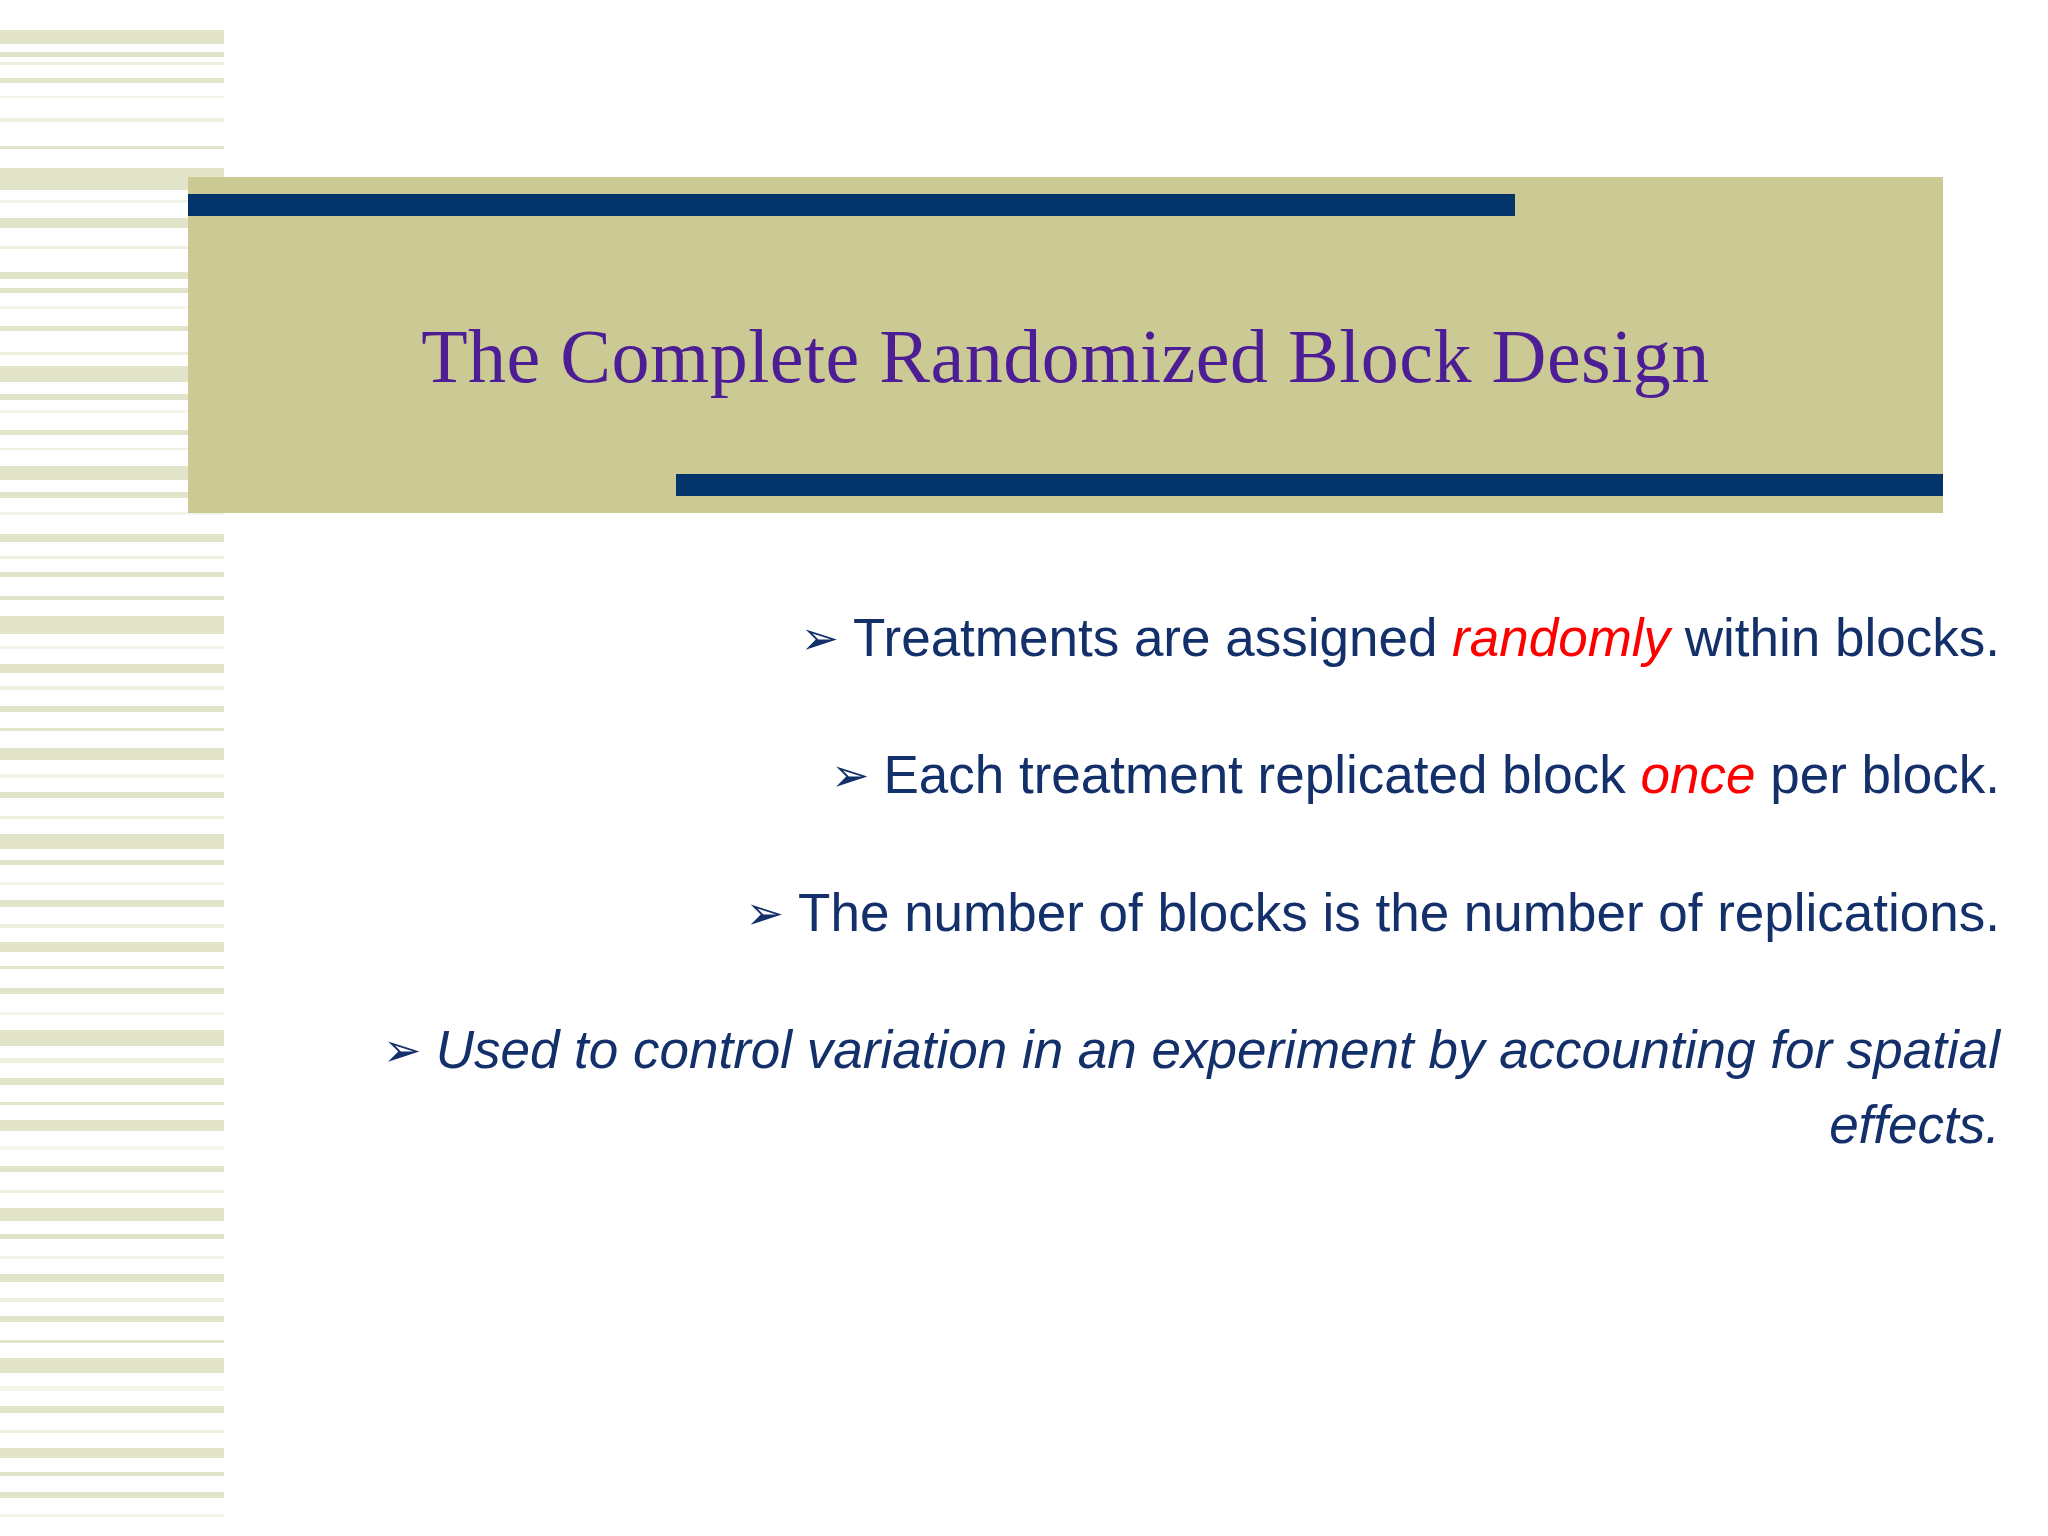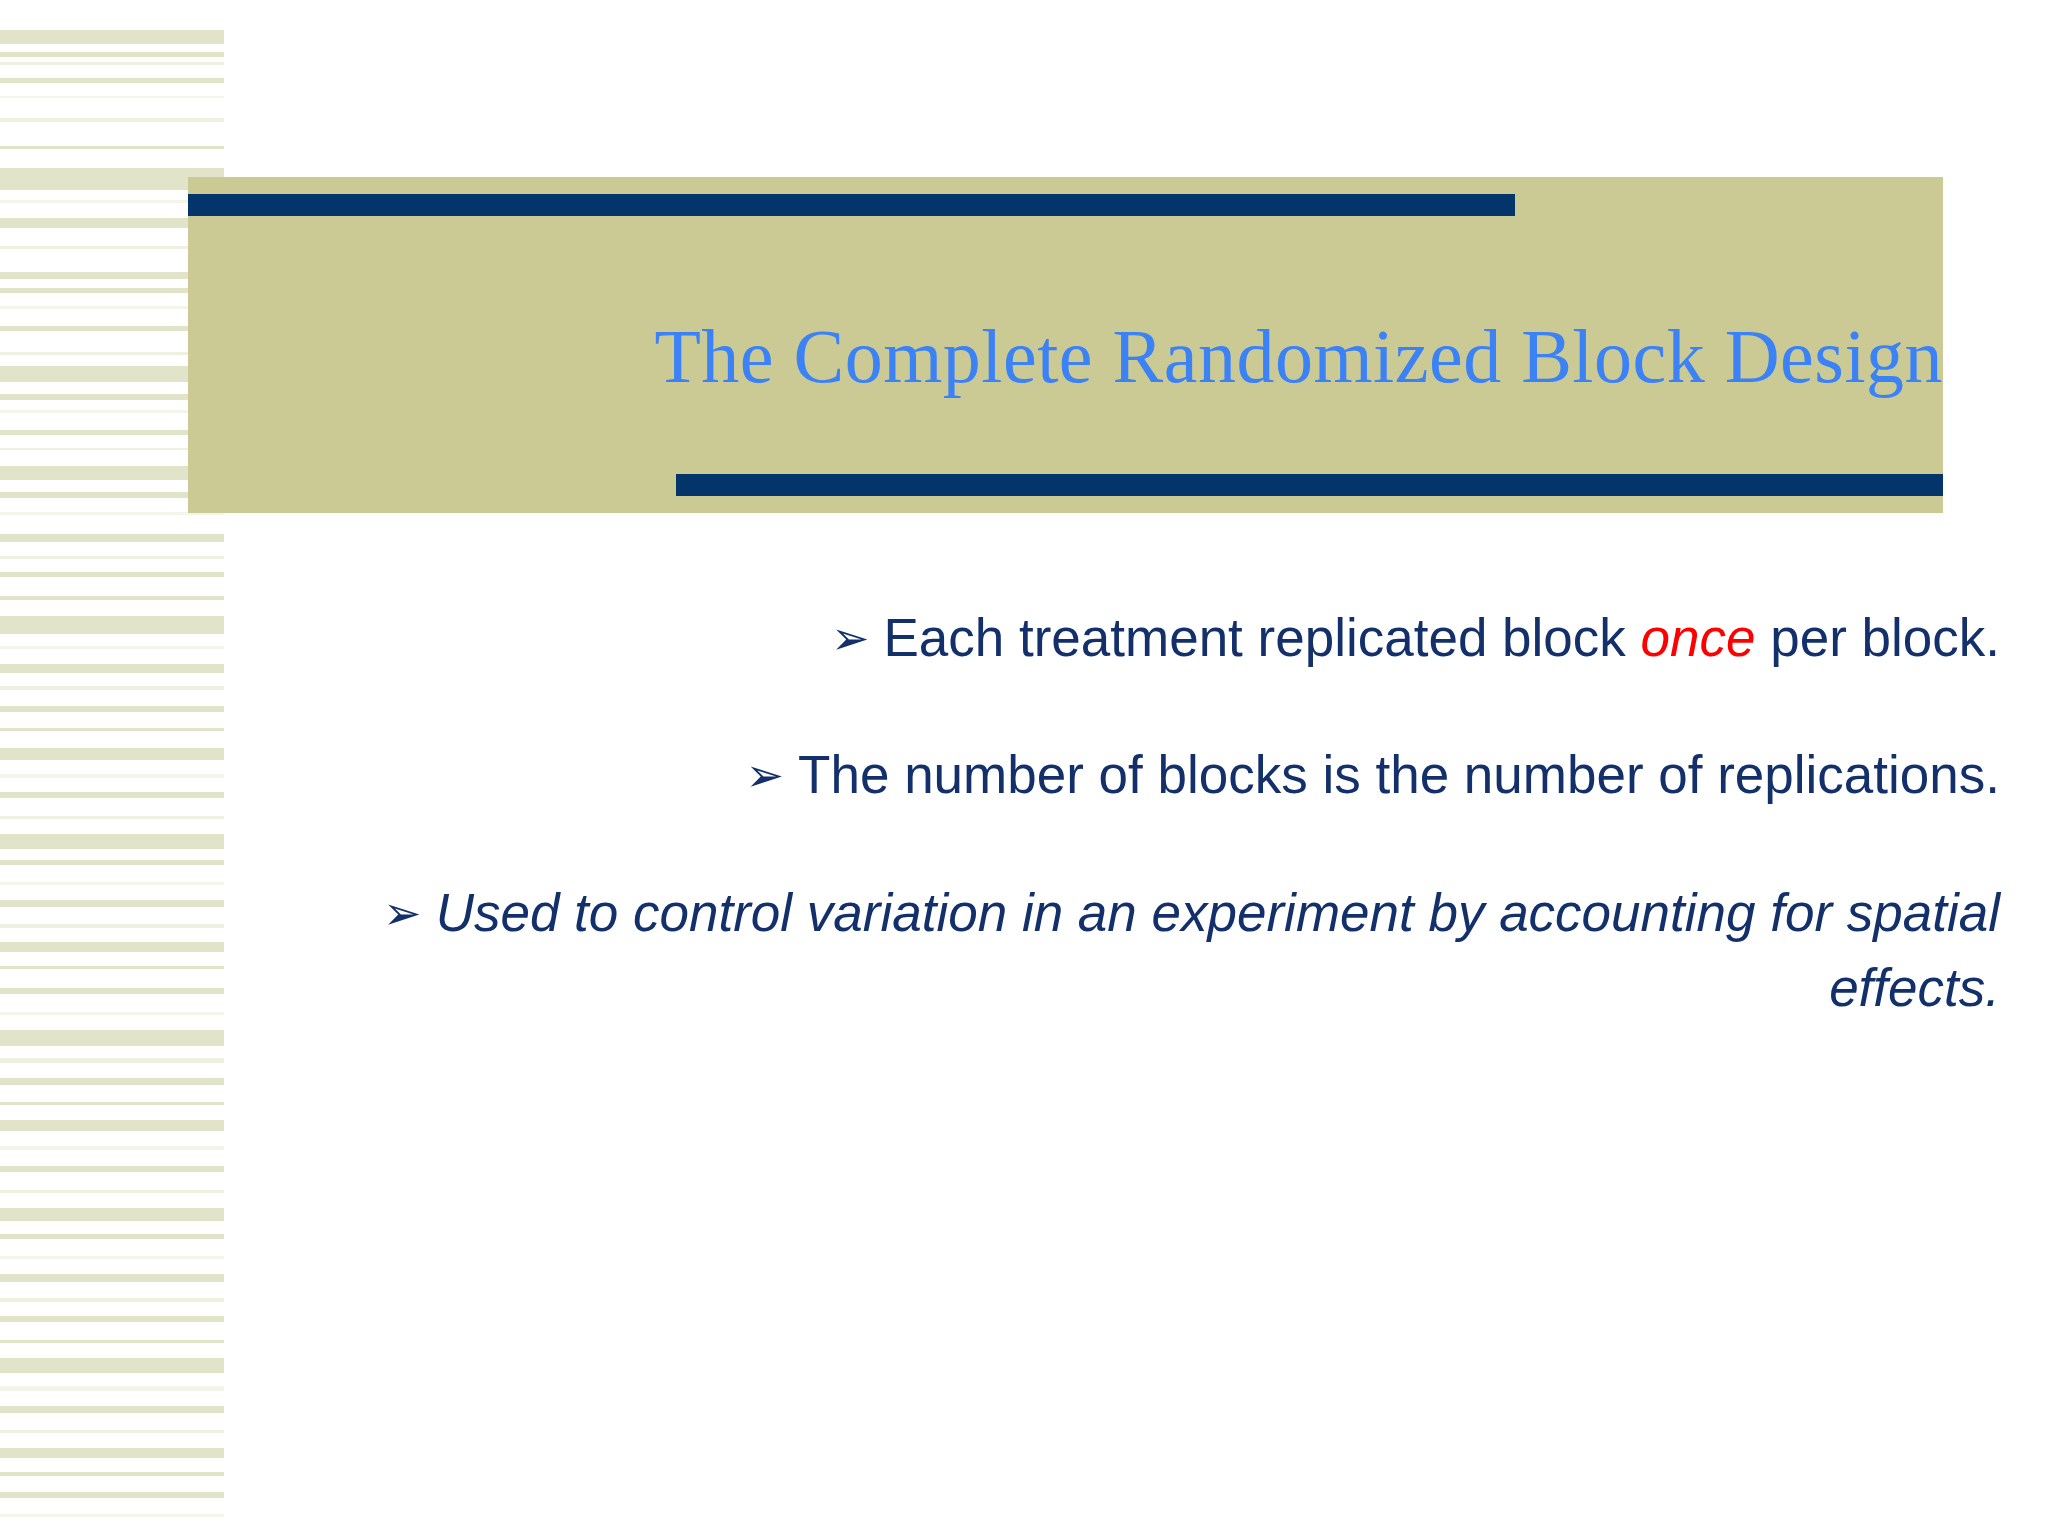--- a/index.html
+++ b/index.html
@@ -61,22 +61,22 @@
     top: 474px;
     width: 1267px;
     height: 22px;
     background: #03356b;
   }
   .title-text {
     position: absolute;
     left: 188px;
     top: 240px;
     width: 1755px;
-    text-align: right;
-    color: #3b82f6;
+    text-align: center;
+    color: #4c1d95;
     font-family: "Liberation Serif", serif;
     font-size: 76px;
     line-height: 1.02;
     letter-spacing: 0.5px;
     white-space: pre-line;
   }
   .title-line1 {
     display: block;
     font-size: 76px;
   }
@@ -198,18 +198,19 @@
 
   <div class="title-block"></div>
   <div class="title-bar-top"></div>
   <div class="title-bar-bottom"></div>
 
   <div class="title-text">
     <span class="title-line1">The Complete Randomized Block Design</span>
   </div>
 
   <div class="body-area" id="body-area">
+      <div class="bullet-row"><span class="bullet-marker">➢</span><span class="bullet-text">Treatments are assigned </span><span class="em-red">randomly</span><span class="bullet-text"> within blocks.</span></div>
       <div class="bullet-row"><span class="bullet-marker">➢</span><span class="bullet-text">Each treatment replicated block </span><span class="em-red">once</span><span class="bullet-text"> per block.</span></div>
       <div class="bullet-row"><span class="bullet-marker">➢</span><span class="bullet-text">The number of blocks is the number of replications.</span></div>
       <div class="bullet-row"><span class="bullet-marker">➢</span><span class="bullet-text">Used to control variation in an experiment by accounting for spatial effects.</span></div>
     </div>
 
 </div>
 
 </body></html>

